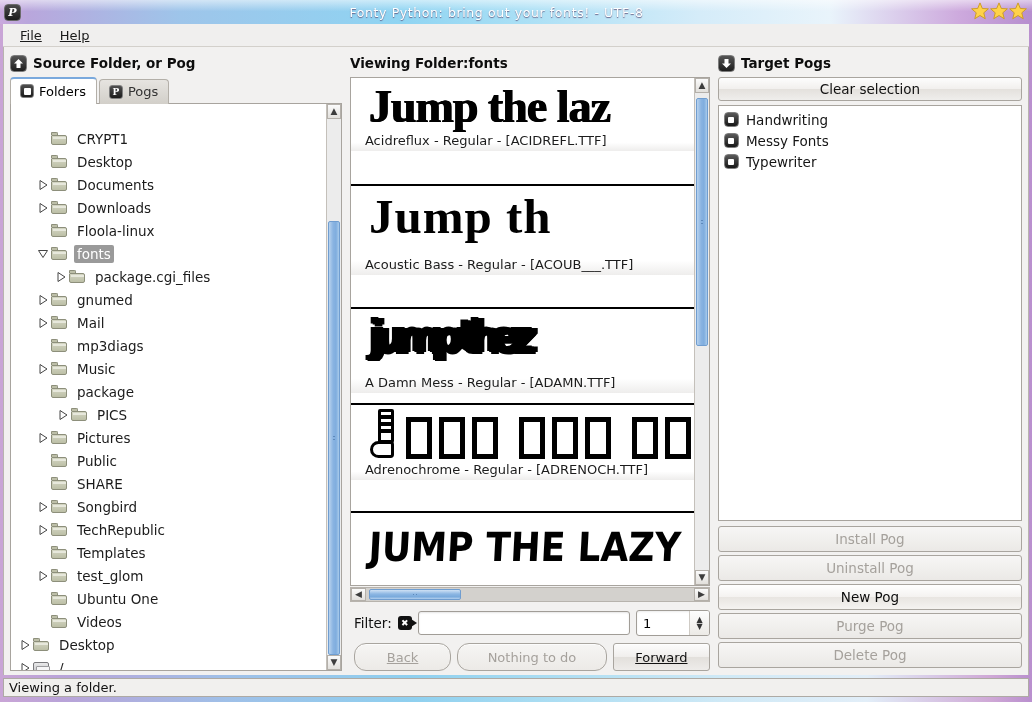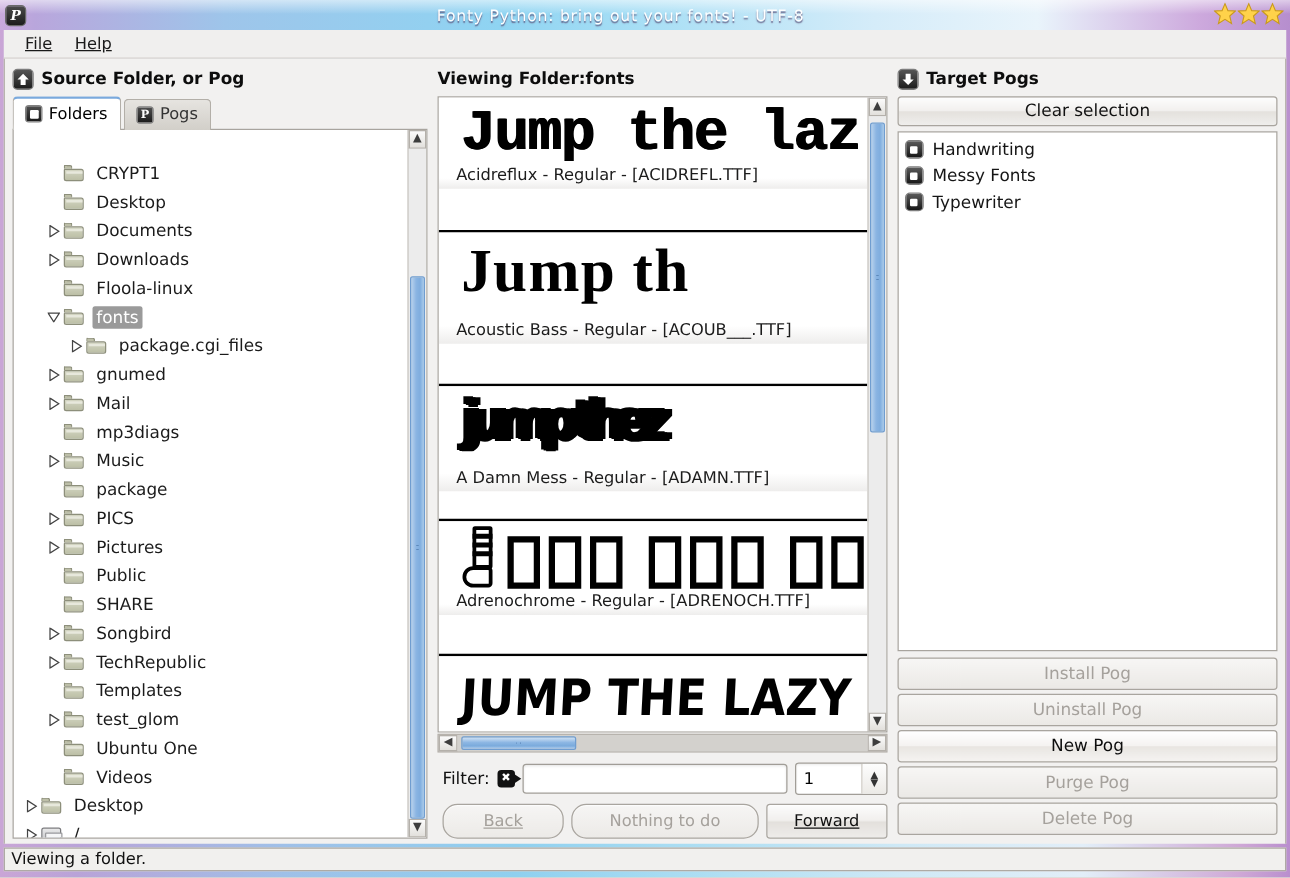--- a/index.html
+++ b/index.html
@@ -277,21 +277,21 @@
     line-height: 1;
     padding: 6px 0 2px 18px;
   }
   .fontrow .caption {
     font-size: 13px;
     color: #1c1c1c;
     padding: 1px 0 3px 14px;
     white-space: nowrap;
     background: linear-gradient(to bottom, #ffffff 0%, #ffffff 55%, #eeedec 100%);
   }
-  .s1 { font-family:Liberation Mono, monospace; font-size: 46px; letter-spacing:-1px; text-shadow: 0.6px 0 0 #000, -0.6px 0.4px 0 #000; }
+  .s1 { font-family:Liberation Serif, serif; font-size: 46px; letter-spacing:-1px; text-shadow: 0.6px 0 0 #000, -0.6px 0.4px 0 #000; }
   .s2 { font-family:Liberation Serif, serif; font-size: 49px; letter-spacing:1px; }
   .s3 { font-family:"DejaVu Sans", sans-serif; font-size: 44px; font-weight:900; letter-spacing:-10px; text-shadow: 2px 2px 0 #000, -2px -1px 0 #000, 4px 0 0 #000; }
   .s5 { font-family:"DejaVu Sans", sans-serif; font-size: 40px; font-weight:900; letter-spacing:0px; font-stretch:condensed; transform: skewX(-3deg); transform-origin:left; }
 
   
   .boxglyphs { display:flex; align-items:flex-end; gap:7px; padding:4px 0 2px 18px;}
   .bx { width:26px; height:42px; border:5px solid #000; background:#fff; }
   .bx.gap { margin-left: 14px; }
   .sockicon { width:30px; height:50px; position:relative; }
   .sockicon .leg { position:absolute; left:9px; top:0; width:16px; height:34px; background:#fff; border:3px solid #000; border-radius:2px;}
@@ -584,21 +584,21 @@
             <div class="tnode" style="padding-left: 24px;">
               <span class="twist"></span>
               <span class="ficon">
                 <span class="folder-ico">
                   <span class="tabp"></span>
                   <span class="body"></span>
                 </span>
               </span>
               <span class="tlabel">package</span>
             </div>
-            <div class="tnode" style="padding-left: 24px;">
+            <div class="tnode" style="padding-left: 24px; margin-left: 20px;">
               <span class="twist">
                 <svg width="9" height="10" viewBox="0 0 9 10">
                   <polygon points="1,0.5 8,5 1,9.5" fill="none" stroke="#444" stroke-width="1"></polygon>
                 </svg>
               </span>
               <span class="ficon">
                 <span class="folder-ico">
                   <span class="tabp"></span>
                   <span class="body"></span>
                 </span>
@@ -762,21 +762,21 @@
           <div class="fontrow" style="height:108px;">
             <div class="sample s1">Jump the laz</div>
             <div class="caption">Acidreflux - Regular - [ACIDREFL.TTF]</div>
           </div>
 
           <div class="fontrow" style="height:123px;">
             <div class="sample s2">Jump th</div>
             <div class="caption" style="padding-top:14px;">Acoustic Bass - Regular - [ACOUB___.TTF]</div>
           </div>
 
-          <div class="fontrow" style="height:108px;">
+          <div class="fontrow" style="height:96px;">
             <div class="sample s3">jump thez</div>
             <div class="caption" style="padding-top:14px;">A Damn Mess - Regular - [ADAMN.TTF]</div>
           </div>
 
           <div class="fontrow" style="height:108px;">
             <div class="boxglyphs">
               <span class="sockicon">
                 <span class="leg"></span>
                 <span class="str" style="top:6px;"></span>
                 <span class="str" style="top:13px;"></span>

